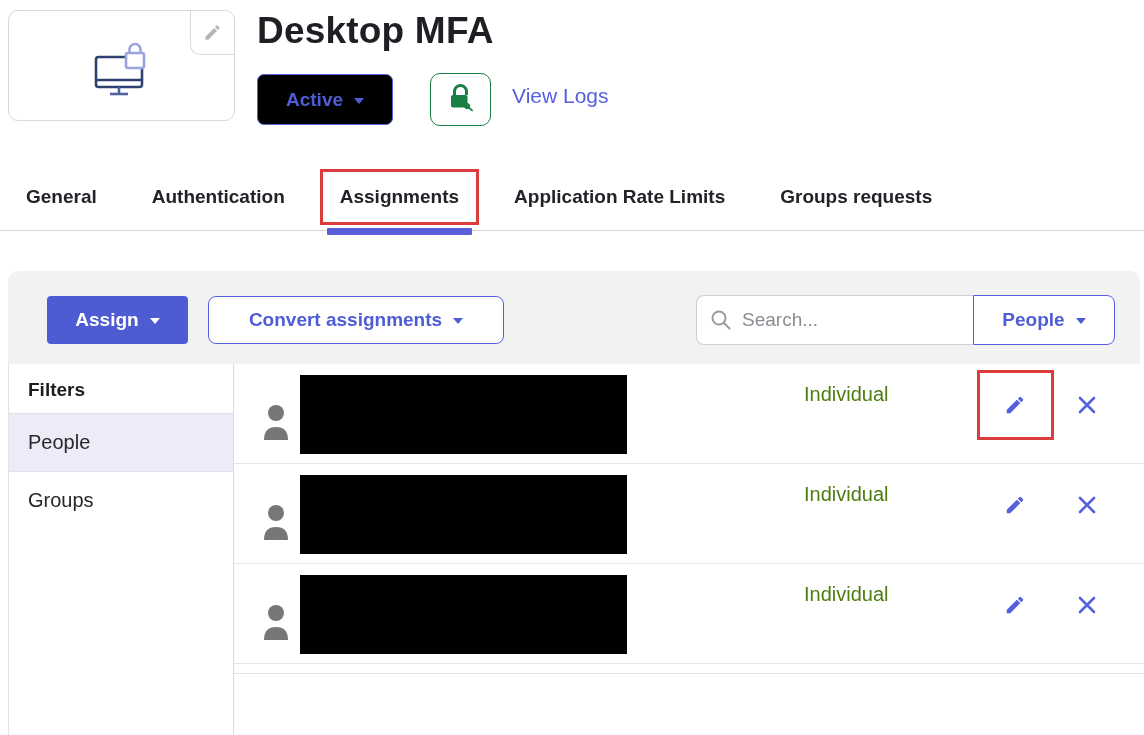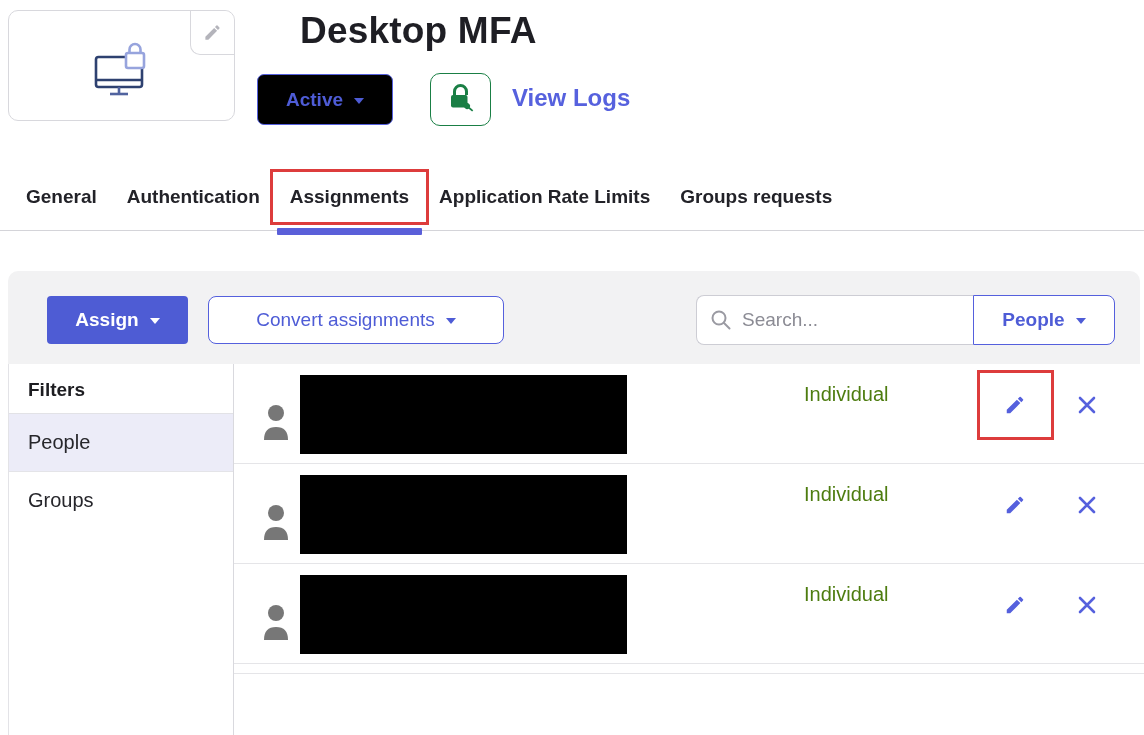--- a/index.html
+++ b/index.html
@@ -16,45 +16,45 @@
     border:1px solid #d8d8dd; border-radius:10px; background:#fff;
     display:flex; align-items:center; justify-content:center;
   }
   .corner-edit {
     position:absolute; top:0; right:0; width:44px; height:44px;
     border-left:1px solid #d8d8dd; border-bottom:1px solid #d8d8dd;
     border-radius:0 10px 0 10px; background:#fff;
     display:flex; align-items:center; justify-content:center; cursor:pointer;
   }
   .app-logo { margin-top:14px; }
-  .page-title { left:257px; top:10px; font-size:37px; font-weight:bold; color:#1e1e24; letter-spacing:0.2px;margin-left:43px; }
+  .page-title { left:257px; top:10px; font-size:37px; font-weight:bold; color:#1e1e24; letter-spacing:0.2px; }
   .active-btn {
     left:257px; top:74px; width:136px; height:51px;
     border:1.5px solid #5560dd; border-radius:7px; background:#000000;
     color:#4e5cd6; font-size:19px; font-weight:bold;
     display:flex; align-items:center; justify-content:center; cursor:pointer;
   }
   .lock-btn {
     left:430px; top:73px; width:61px; height:53px;
     border:1.5px solid #1a7f45; border-radius:10px; background:#fff;
     display:flex; align-items:center; justify-content:center; cursor:pointer;
   }
-  .view-logs { left:512px; top:84px; font-size:24px; color:#5661de; text-decoration:none; cursor:pointer;font-weight:bold; }
+  .view-logs { left:512px; top:84px; font-size:21px; color:#5661de; text-decoration:none; cursor:pointer; }
 
   .caret {
     display:inline-block; width:0; height:0; margin-left:11px;
     border-left:5px solid transparent; border-right:5px solid transparent;
     border-top:6px solid currentColor; position:relative; top:1px;
   }
 
   
   .tabbar {
     left:0; top:160px; width:1144px; height:71px;
     border-bottom:1px solid #d4d4d9;
-    display:flex; gap:30px; padding:26px 15px 0 26px;
+    display:flex; gap:55px; padding:26px 15px 0 26px;
   }
   .tab { position:relative; font-size:19px; font-weight:bold; color:#222228; cursor:pointer; white-space:nowrap; height:22px; }
   .tab.selected::after {
     content:""; position:absolute; left:-13px; right:-13px; top:42px; height:7px;
     background:#5a5fd9; border-radius:1px;
   }
   .red-box-tab {
     position:absolute; left:-20px; right:-20px; top:-17px; bottom:-17px;
     border:3px solid #dd3c3c; pointer-events:none;
   }
@@ -66,21 +66,21 @@
   }
   .assign-btn {
     position:absolute; left:39px; top:25px; width:141px; height:48px;
     background:#4e5cd4; border:none; border-radius:4px;
     color:#fff; font-size:19px; font-weight:bold; font-family:inherit;
     display:flex; align-items:center; justify-content:center; cursor:pointer;
   }
   .convert-btn {
     position:absolute; left:200px; top:25px; width:296px; height:48px;
     background:#fff; border:1.5px solid #5560dd; border-radius:8px;
-    color:#4e5cd6; font-size:19px; font-weight:normal; font-family:inherit;
+    color:#4e5cd6; font-size:19px; font-weight:bold; font-family:inherit;
     display:flex; align-items:center; justify-content:center; cursor:pointer;
   }
   .search-group { position:absolute; left:675px; top:24px; height:50px; display:flex; }
   .search-box { position:relative; width:277px; height:50px;margin-left:13px; }
   .search-box input {
     width:100%; height:100%; border:1px solid #cdcdd4; border-right:none;
     border-radius:8px 0 0 8px; background:#fff;
     padding:0 10px 0 45px; font-size:19px; font-family:inherit; color:#3a3a40; outline:none;
   }
   .search-box input::placeholder { color:#8b8b94; }

